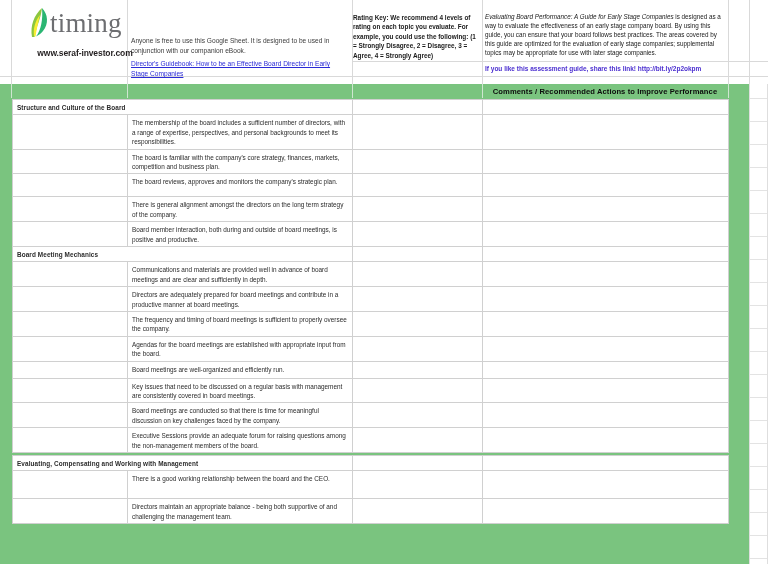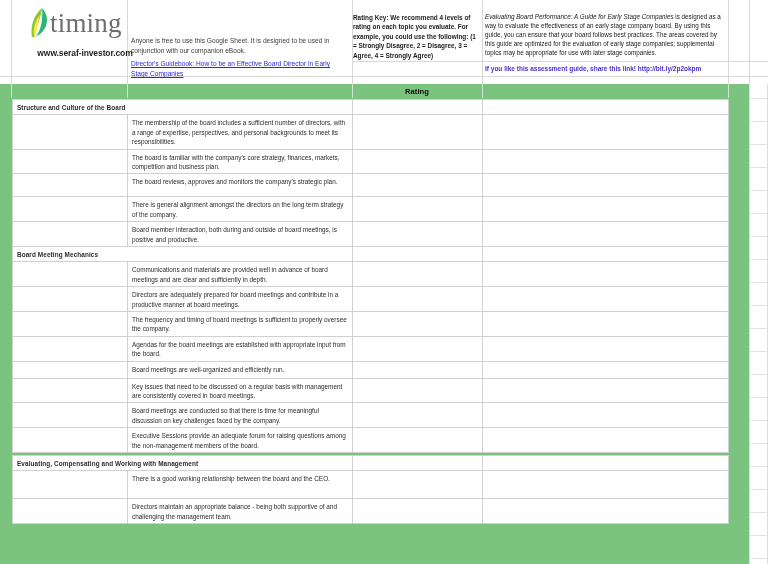--- a/index.html
+++ b/index.html
@@ -123,21 +123,21 @@
   </div>
 
   <div class="hdrstrip"></div>
   <div class="hdrline" style="left:11px;"></div>
   <div class="hdrline" style="left:127px;"></div>
   <div class="hdrline" style="left:352px;"></div>
   <div class="hdrline" style="left:482px;"></div>
   <div class="hdrline" style="left:728px;"></div>
   <div class="hdrline" style="left:749px;"></div>
 
-  <div class="hdrcell" style="left:352px;width:130px;">Rating</div>
+  <div class="hdrcell" style="left:482px;width:246px;">Comments / Recommended Actions to Improve Performance</div>
 
   <div id="body-mount">
       <table class="tbl" style="left: 12px; top: 99px; width: 716px;">
         <colgroup>
           <col style="width: 115px;">
           <col style="width: 225px;">
           <col style="width: 130px;">
           <col style="width: 246px;">
         </colgroup>
         <tbody>

